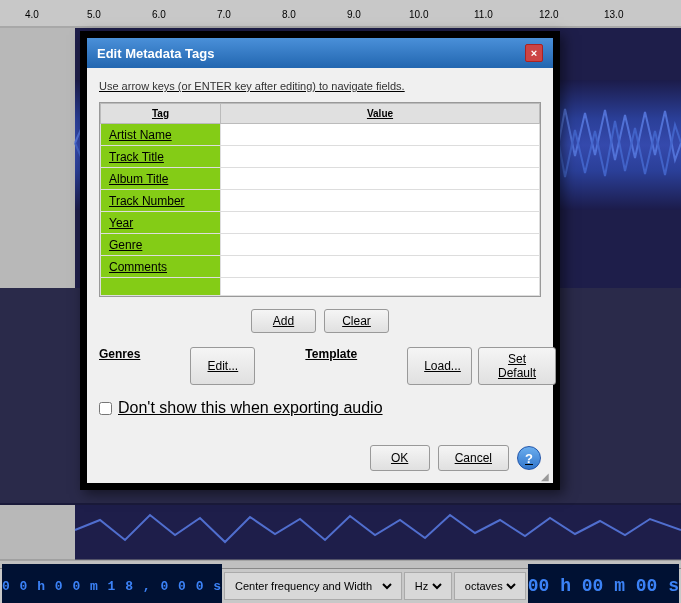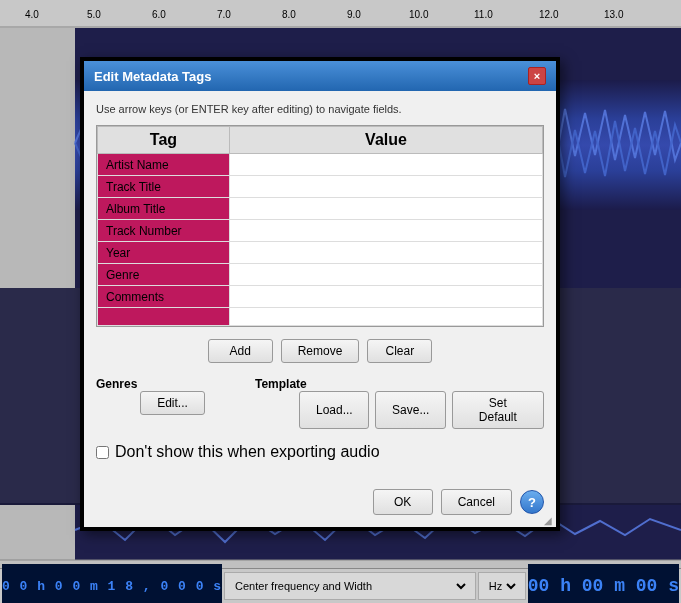--- a/index.html
+++ b/index.html
@@ -18,25 +18,25 @@
       position: absolute;
       top: 0; left: 0;
       width: 100%; height: 100%;
       background: #1a1a3a;
       overflow: hidden;
     }
 
     
     .dialog-overlay {
       position: absolute;
-      top: 57px;
+      top: 31px;
       left: 80px;
       width: 480px;
       background: #f0f0f0;
-      border: 4px solid #000000;
+      border: 7px solid #000000;
       box-shadow: 4px 4px 12px rgba(0,0,0,0.5);
       z-index: 100;
     }
 
     .dialog-titlebar {
       background: linear-gradient(180deg, #4a90d9 0%, #2266b0 100%);
       color: white;
       padding: 6px 10px;
       display: flex;
       justify-content: space-between;
@@ -54,20 +54,21 @@
       font-size: 11px;
       cursor: pointer;
       display: flex;
       align-items: center;
       justify-content: center;
       border-radius: 2px;
     }
 
     .dialog-content {
       padding: 12px;
+      text-decoration: underline;
     }
 
     .dialog-hint {
       font-size: 11px;
       color: #333;
       margin-bottom: 10px;
     }
 
     
     .meta-table-wrapper {
@@ -80,33 +81,33 @@
       width: 100%;
       border-collapse: collapse;
     }
 
     .meta-table th {
       background: #e0e0e0;
       border: 1px solid #bbb;
       padding: 4px 8px;
       text-align: center;
       font-weight: bold;
-      font-size: 16px;
+      font-size: 10px;
     }
 
     .meta-table td {
       border: 1px solid #ddd;
       padding: 3px 8px;
       font-size: 12px;
       height: 22px;
     }
 
     .meta-table td.tag-col {
-      background: #be185d;
-      width: 132px;
+      background: #84cc16;
+      width: 120px;
       color: #000;
     }
 
     .meta-table td.val-col {
       background: white;
     }
 
     .meta-table tr.empty-row td {
       height: 18px;
     }
@@ -131,21 +132,22 @@
 
     
     .sections-row {
       display: flex;
       gap: 20px;
       margin-bottom: 14px;
     }
 
     .section-group {
       display: flex;
-      flex-direction: column;
+      flex-direction: row;
+      gap: 6px;
     }
 
     .section-label {
       font-size: 12px;
       font-weight: bold;
       color: #000;
     }
 
     .section-buttons {
       display: flex;
@@ -375,38 +377,36 @@
             <tr class="empty-row">
               <td class="tag-col"></td>
               <td class="val-col"></td>
             </tr>
           </tbody>
       </table>
     </div>
 
     <div class="buttons-row">
       <button class="btn">Add</button>
-      <button class="btn">Remove</button>
       <button class="btn">Clear</button>
     </div>
 
     <div class="sections-row">
 
       <div class="section-group">
         <span class="section-label">Genres</span>
         <div class="section-buttons">
           <button class="btn">Edit...</button>
         </div>
       </div>
 
       <div class="section-group" style="margin-left:30px;">
         <span class="section-label">Template</span>
         <div class="section-buttons">
           <button class="btn">Load...</button>
-          <button class="btn">Save...</button>
           <button class="btn">Set Default</button>
         </div>
       </div>
     </div>
 
     <div class="checkbox-row">
       <input type="checkbox" id="dont-show-cb" style="">
       <label class="checkbox-label" for="dont-show-cb">Don't show this when exporting audio</label>
     </div>
 
@@ -432,17 +432,22 @@
       <option>Low Frequency and High Frequency</option>
     </select>
   </div>
 
   <div class="status-item">
     <select>
       <option>Hz</option>
     </select>
   </div>
 
+  <div class="status-item">
+    <select>
+      <option>octaves</option>
+    </select>
+  </div>
 
   <div class="status-time">
     <span>00 h 00 m 00 s</span>
   </div>
 </div>
 
 </body></html>

